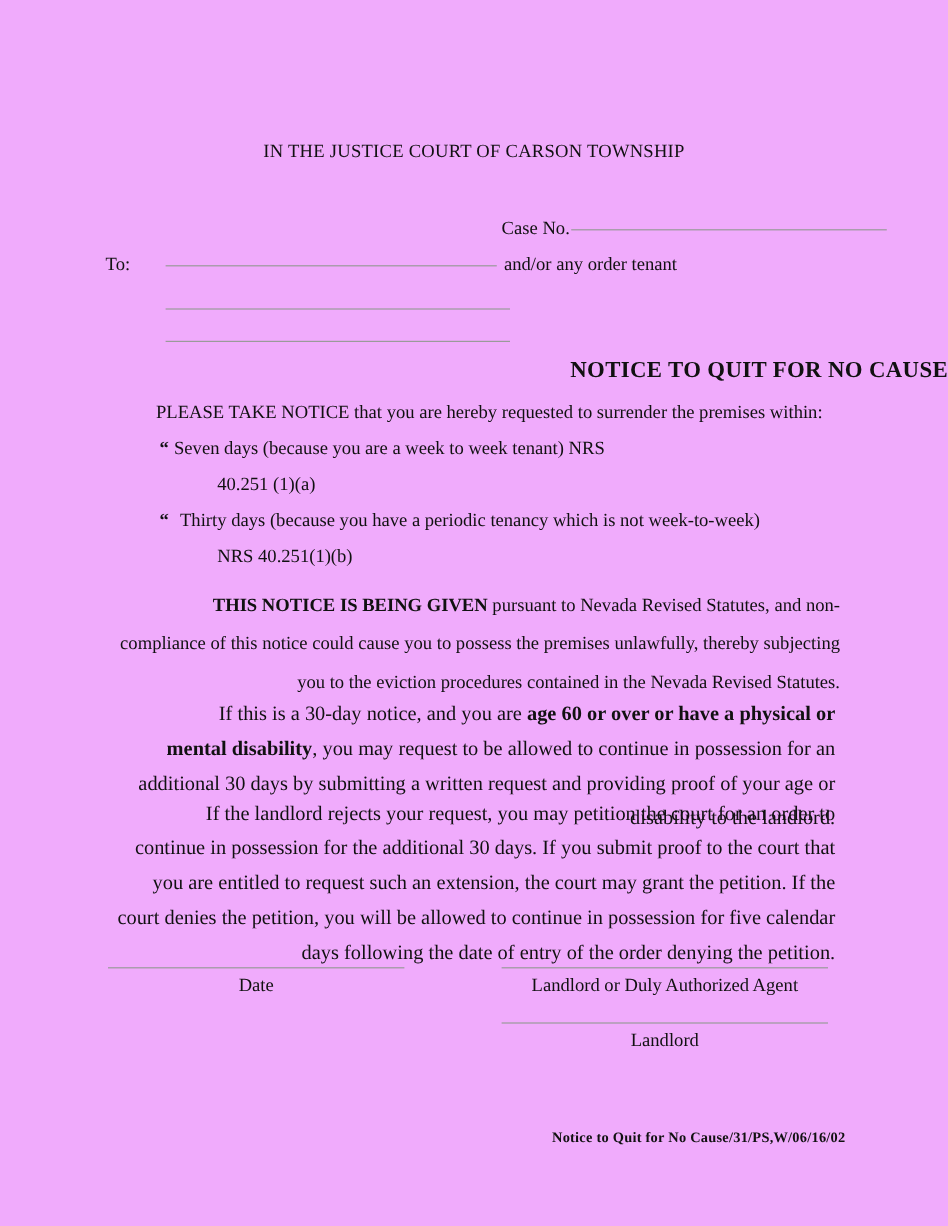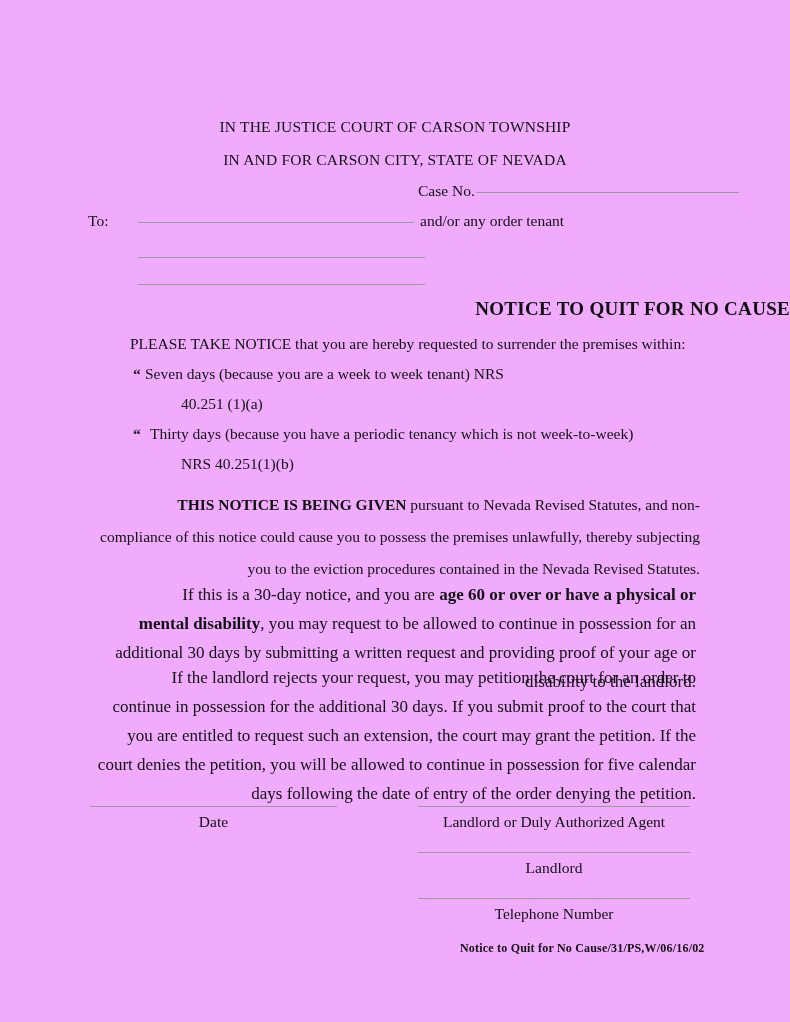--- a/index.html
+++ b/index.html
@@ -164,21 +164,20 @@
     letter-spacing: 0.2px;
     white-space: nowrap;
   }
 </style>
 </head>
 <body>
 
 <div class="page">
 
   <div class="court-heading court-line-1">IN THE JUSTICE COURT OF CARSON TOWNSHIP</div>
-  <div class="court-heading court-line-2">IN AND FOR CARSON CITY, STATE OF NEVADA</div>
 
   <div class="case-row">
     <span class="case-label">Case No.</span>
     <span class="rule case-rule"></span>
   </div>
 
   <div class="to-row">
     <span class="to-label">To:</span>
     <span class="rule to-rule"></span>
     <span class="to-suffix">and/or any order tenant</span>
@@ -228,20 +227,16 @@
   <div class="sig sig-date">
     <div class="sig-rule"></div>
     <div class="sig-caption">Date</div>
   </div>
 
   <div class="sig sig-address">
     <div class="sig-rule"></div>
     <div class="sig-caption">Landlord</div>
   </div>
 
-  <div class="sig sig-phone">
-    <div class="sig-rule"></div>
-    <div class="sig-caption">Telephone Number</div>
-  </div>
 
   <div class="form-code">Notice to Quit for No Cause/31/PS,W/06/16/02</div>
 
 </div>
 
 </body></html>

